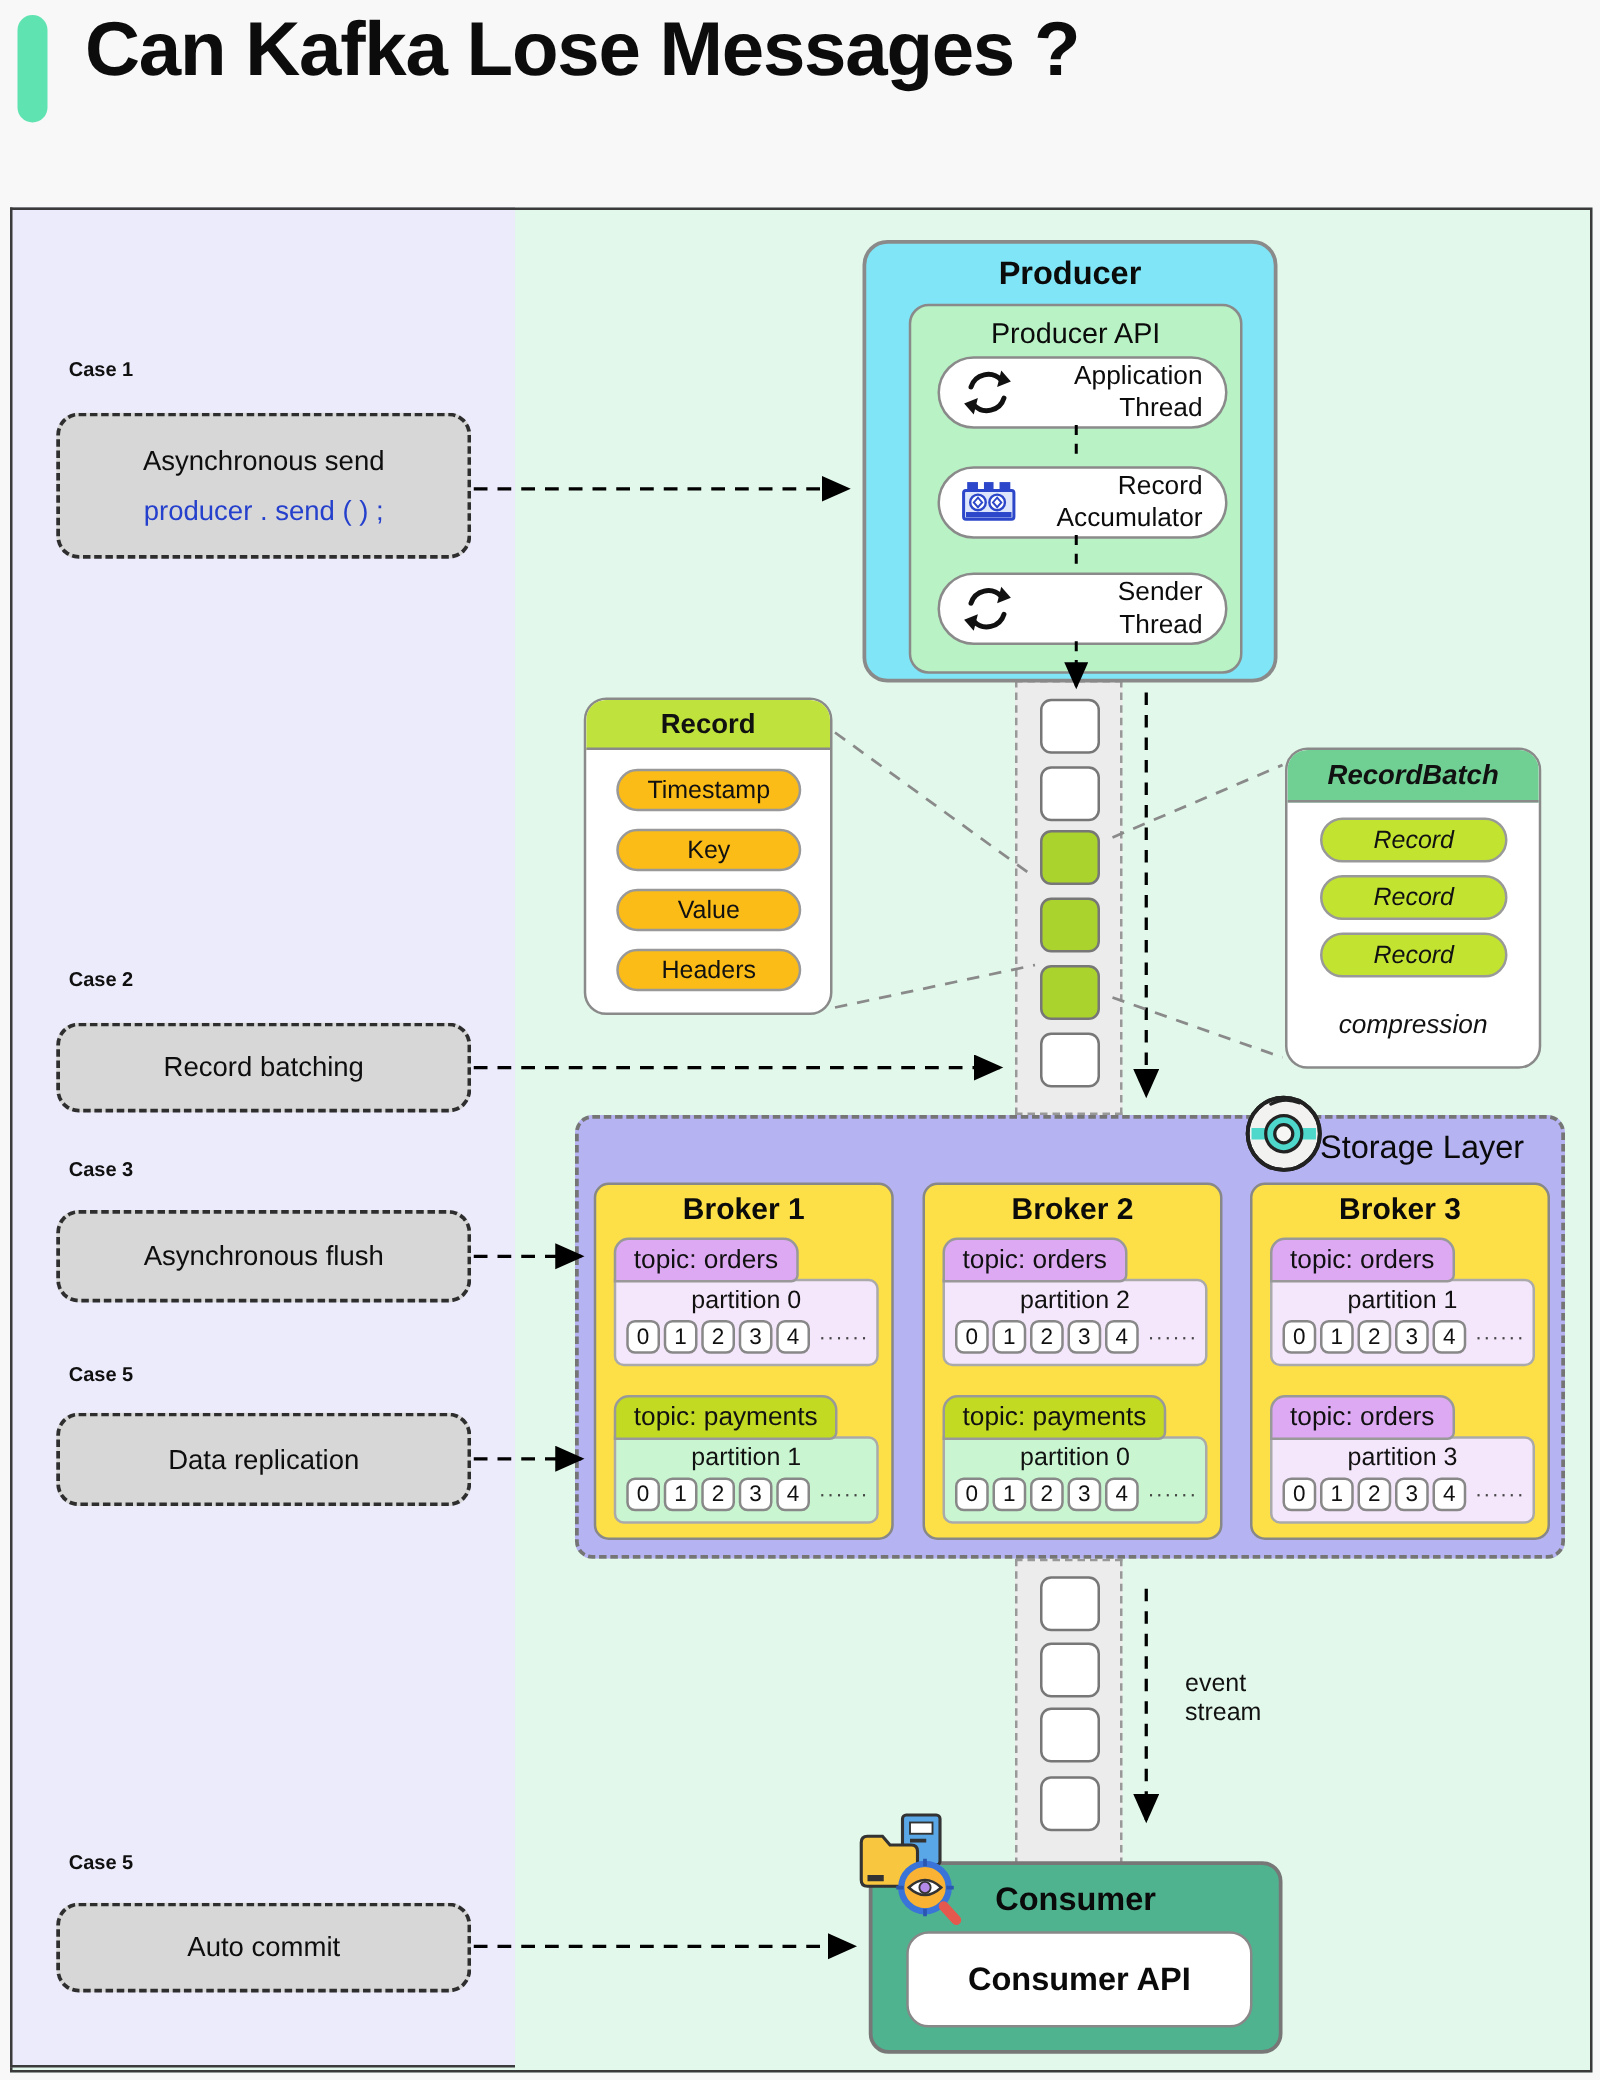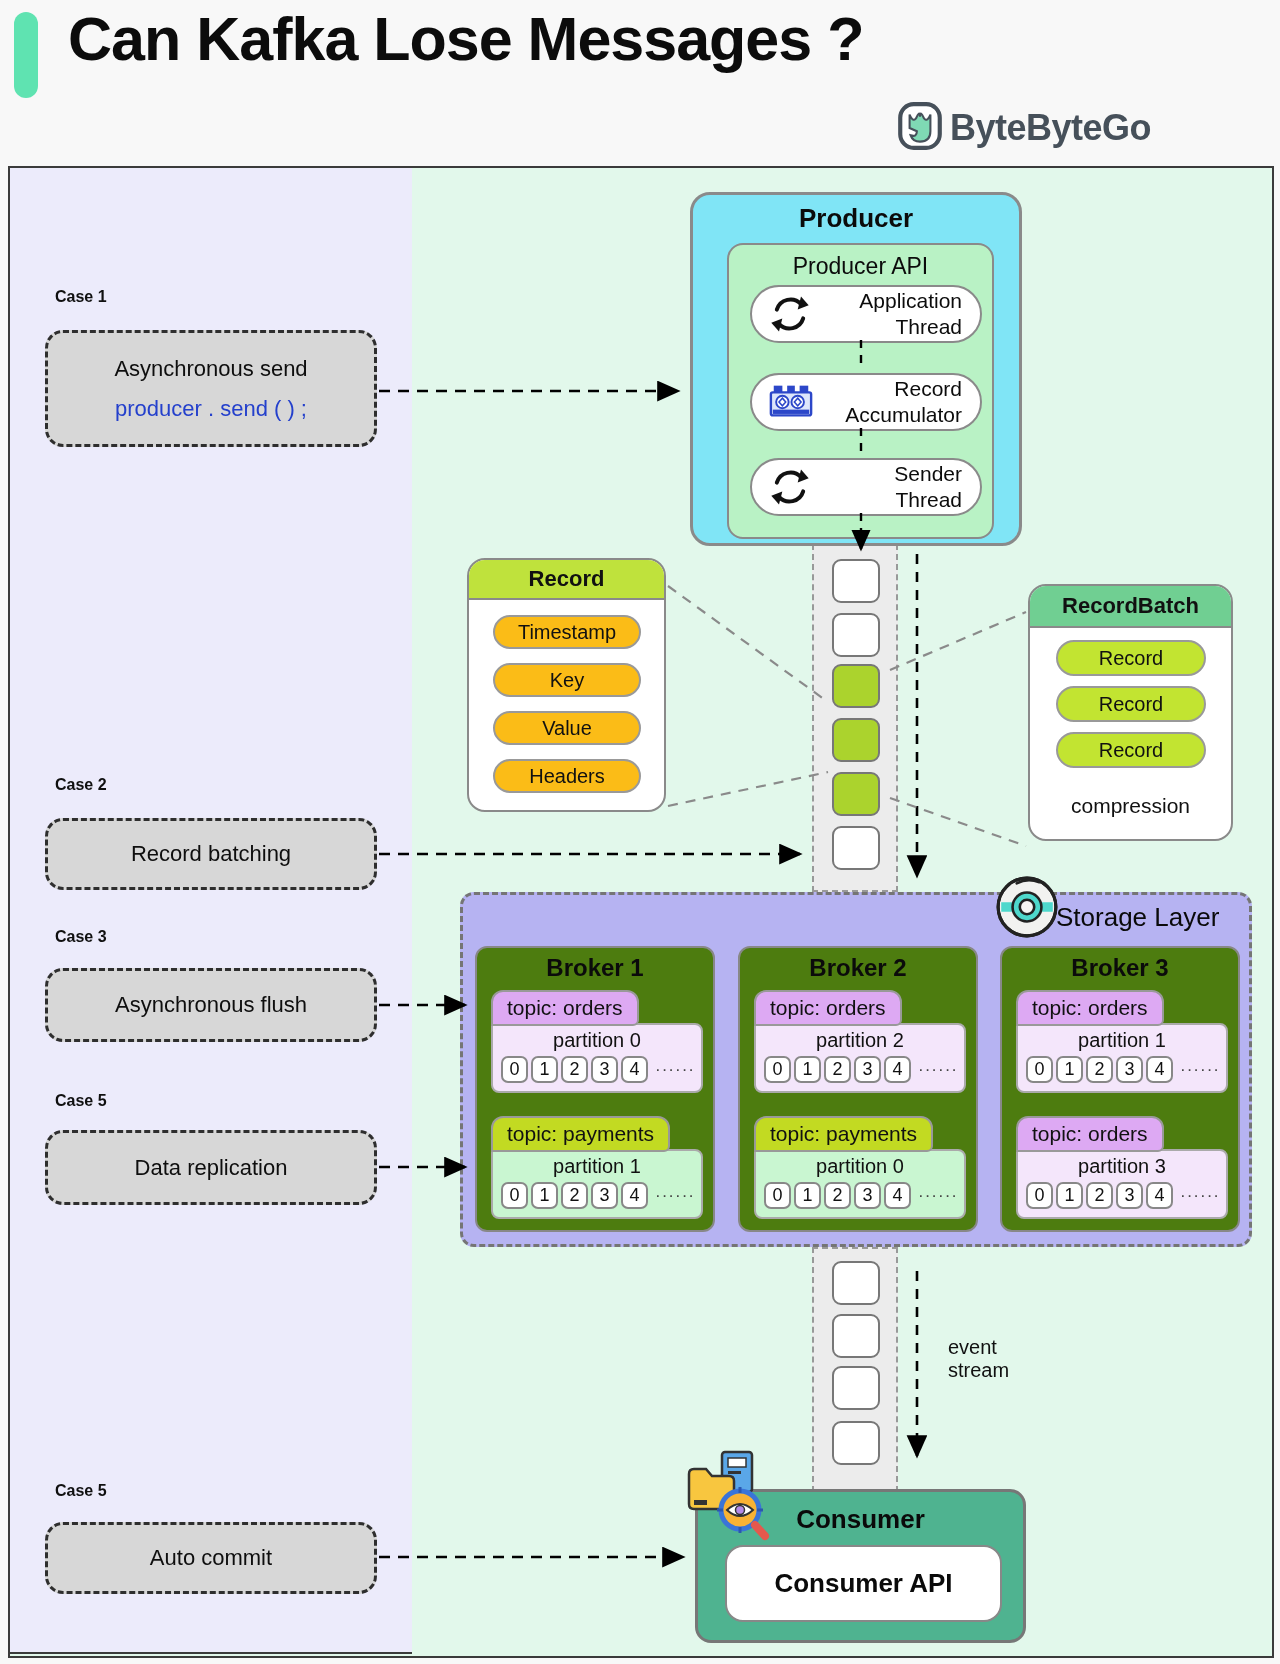--- a/index.html
+++ b/index.html
@@ -32,37 +32,37 @@
   .pill{left:21px;width:232px;height:58px;background:#ffffff;border:2px solid #8a8a8a;border-radius:29px;box-sizing:border-box;display:flex;align-items:center;justify-content:flex-end;}
   .pill .icon-slot{position:absolute;left:16px;top:50%;transform:translateY(-50%);width:44px;height:44px;}
   .pill-label{width:138px;text-align:right;padding-right:18px;font-size:21px;line-height:1.22;color:#0c0c0c;}
 
   
   .record-box{left:467px;top:558px;width:199px;height:254px;background:#ffffff;border:2.5px solid #8a8a8a;border-radius:18px;box-sizing:border-box;z-index:10;overflow:hidden;}
   .record-head{left:0;top:0;width:100%;height:40px;background:#bfe23c;border-bottom:2px solid #8a8a8a;box-sizing:border-box;display:flex;align-items:center;justify-content:center;font-size:22px;font-weight:600;color:#111;}
   .field-pill{left:24px;width:148px;height:34px;background:#fbbc17;border:2px solid #999;border-radius:17px;box-sizing:border-box;display:flex;align-items:center;justify-content:center;font-size:20px;color:#111;}
 
   
-  .rb-box{left:1028px;top:584px;width:205px;height:257px;background:#ffffff;border:2.5px solid #8a8a8a;border-radius:18px;box-sizing:border-box;z-index:10;overflow:hidden;}
+  .rb-box{left:1028px;top:598px;width:205px;height:257px;background:#ffffff;border:2.5px solid #8a8a8a;border-radius:18px;box-sizing:border-box;z-index:10;overflow:hidden;font-style:italic;}
   .rb-head{left:0;top:0;width:100%;height:42px;background:#70cf92;border-bottom:2px solid #8a8a8a;box-sizing:border-box;display:flex;align-items:center;justify-content:center;font-size:22px;font-weight:600;color:#111;}
   .rb-pill{left:26px;width:150px;height:36px;background:#c2e431;border:2px solid #999;border-radius:18px;box-sizing:border-box;display:flex;align-items:center;justify-content:center;font-size:20px;color:#111;}
   .rb-note{left:0;top:208px;width:100%;text-align:center;font-size:21px;color:#111;}
 
   
   .qstrip{left:812px;width:86px;background:#ececec;border:2px dashed #999;box-sizing:border-box;z-index:5;}
   .qcell{left:18px;width:48px;height:44px;border:2.5px solid #777;border-radius:9px;box-sizing:border-box;}
   .qcell.empty{background:#ffffff;}
   .qcell.record{background:#abd32d;}
   .event-label{left:948px;top:1336px;width:92px;text-align:left;font-size:20px;color:#111;z-index:10;}
 
   
   .storage{left:460px;top:892px;width:792px;height:355px;background:#b6b3f2;border:3.5px dashed #757575;border-radius:14px;box-sizing:border-box;z-index:8;}
   .storage-title{left:1056px;top:902px;font-size:26px;color:#0a0a0a;z-index:12;}
   .disk-icon{left:994px;top:874px;width:66px;height:66px;z-index:12;}
-  .broker{top:946px;width:240px;height:286px;background:#4d7c0f;border:2px solid #888;border-radius:12px;box-sizing:border-box;z-index:10;}
+  .broker{top:946px;width:240px;height:286px;background:#fde047;border:2px solid #888;border-radius:12px;box-sizing:border-box;z-index:10;}
   .broker-title{left:0;top:6px;width:100%;text-align:center;font-size:24px;font-weight:700;color:#0b0b0b;}
   .pgroup{left:14px;width:214px;height:122px;}
   .topic-tab{position:absolute;left:0;top:0;height:36px;padding:0 14px;border:2px solid #999;border-radius:12px 12px 6px 0;box-sizing:border-box;display:flex;align-items:center;font-size:21px;color:#111;z-index:2;}
   .partition-body{position:absolute;left:0;top:33px;width:212px;height:70px;border:2px solid #aaa;border-radius:0 8px 8px 8px;box-sizing:border-box;z-index:1;}
   .pgroup.orders .topic-tab{background:#dda9f3;}
   .pgroup.orders .partition-body{background:#f4e6fb;}
   .pgroup.payments .topic-tab{background:#c2da22;}
   .pgroup.payments .partition-body{background:#c9f6d1;}
   .partition-label{position:absolute;left:0;top:4px;width:100%;text-align:center;font-size:20px;color:#111;}
   .cells{position:absolute;left:8px;top:31px;display:flex;align-items:center;gap:3px;}
@@ -75,29 +75,20 @@
   .consumer-api{left:27px;top:53px;width:277px;height:77px;background:#fff;border:2px solid #888;border-radius:18px;box-sizing:border-box;display:flex;align-items:center;justify-content:center;font-size:26px;font-weight:700;color:#0a0a0a;}
   .consumer-icon{left:682px;top:1448px;width:100px;height:100px;z-index:20;}
 </style>
 </head>
 <body>
 
 <div class="page">
 
   <div class="abs accent-bar"></div>
   <div class="abs main-title">Can Kafka Lose Messages ?</div>
-  <div class="abs logo">
-    <span>
-      <svg width="48" height="52" viewBox="0 0 46 50">
-        <rect x="4" y="4" width="38" height="42" rx="13" fill="#ffffff" stroke="#46505a" stroke-width="4"></rect>
-        <path d="M13 14 Q17 23 20 16 Q23 10 23 16 Q23 10 26 16 Q29 23 33 14 L33 30 Q33 40 23 40 Q16 40 14 34 Q20 36 20 30 L13 27 Z" fill="#7fd9b4" stroke="#46505a" stroke-width="2"></path>
-      </svg>
-    </span>
-    <span class="logo-text">ByteByteGo</span>
-  </div>
 
   <div class="abs container"></div>
   <div class="abs lavender-band"></div>
 
   <div class="abs qstrip" style="top:544px;height:348px;">
     <div class="abs qcell empty" style="top:13px;"></div>
     <div class="abs qcell empty" style="top:67px;"></div>
     <div class="abs qcell record" style="top:118px;"></div>
     <div class="abs qcell record" style="top:172px;"></div>
     <div class="abs qcell record" style="top:226px;"></div>

